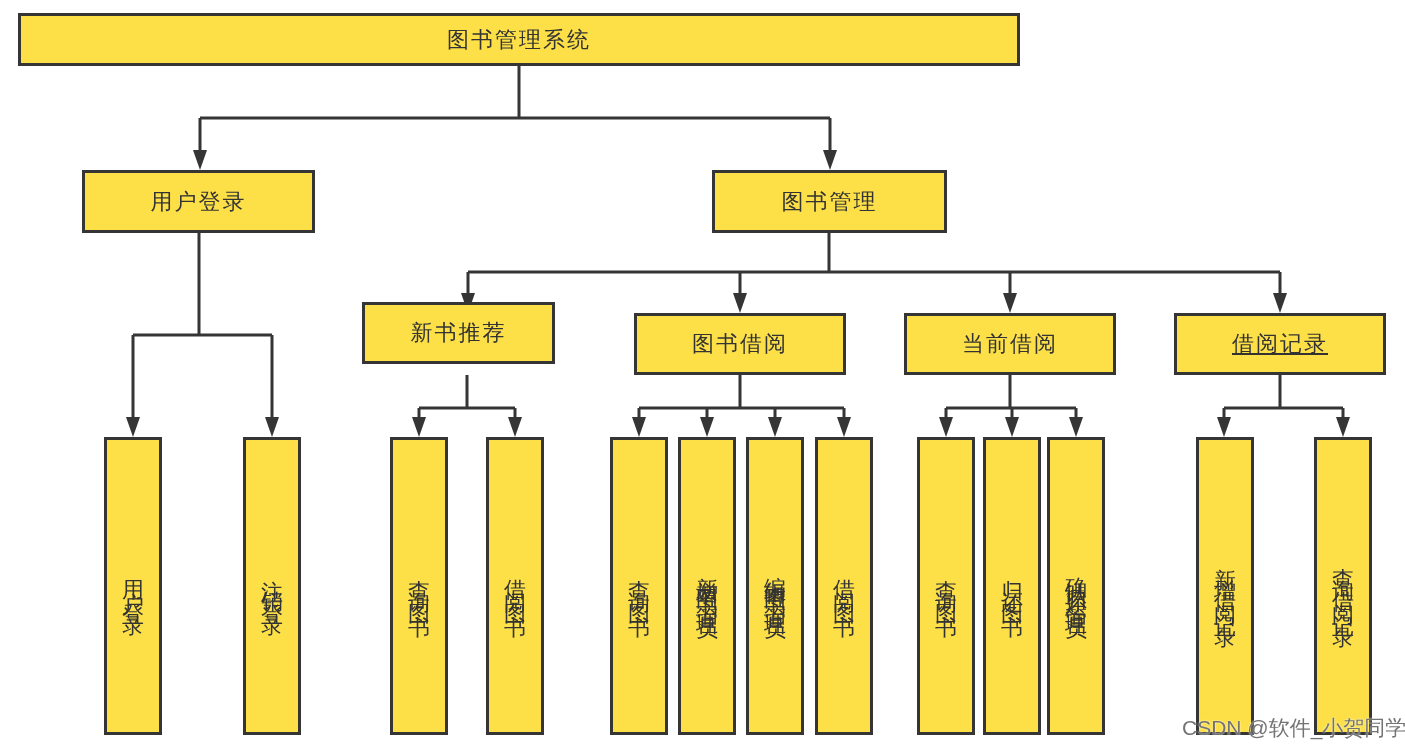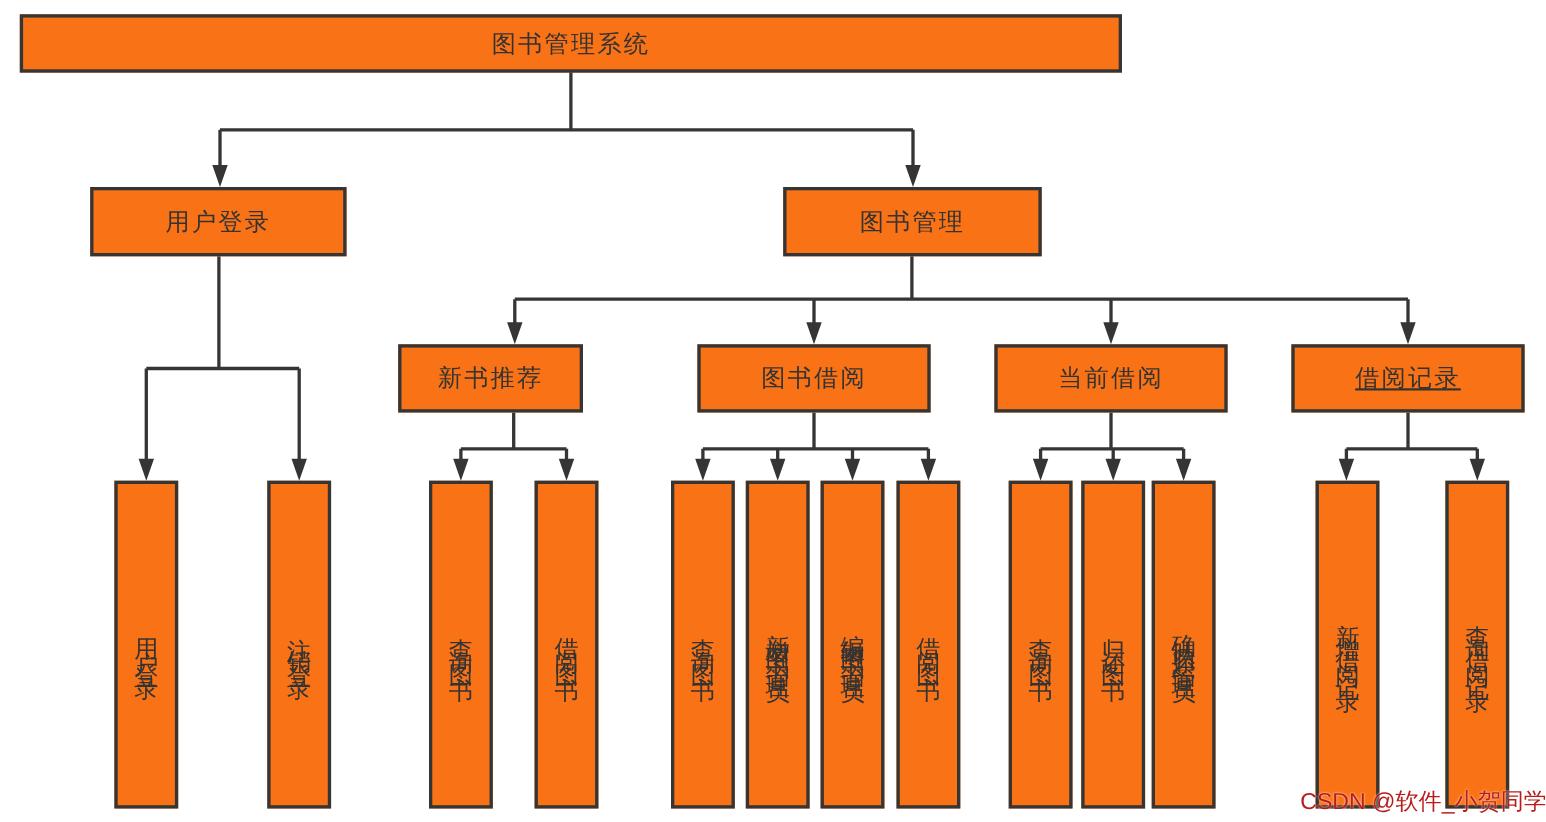--- a/index.html
+++ b/index.html
@@ -6,21 +6,21 @@
   .stage{
     position:relative;
     width:1405px;height:747px;
     background:#ffffff;
     font-family:"Liberation Sans", sans-serif;
     overflow:hidden;
   }
   .lines{position:absolute;left:0;top:0;z-index:1;}
   .box{
     position:absolute;
-    background:#f97316;
+    background:#fde047;
     border:3px solid #353535;
     box-sizing:border-box;
     display:flex;
     align-items:center;
     justify-content:center;
     color:#333333;
     z-index:2;
   }
   .hlabel{
     font-size:22px;
@@ -35,21 +35,21 @@
     line-height:1;
   }
   .leaf.long .vlabel{
     letter-spacing:6px;
   }
   .watermark{
     position:absolute;
     left:1182px;top:714px;
     z-index:3;
     font-size:21px;
-    color:#b91c1c;
+    color:#737373;
     text-shadow:0 0 2px #ffffff;
     white-space:nowrap;
   }
 </style>
 </head>
 <body>
 
 <div class="stage">
 
   <svg class="lines" width="1405" height="747" viewBox="0 0 1405 747">
@@ -96,21 +96,21 @@
     <span class="hlabel">图书管理系统</span>
   </div>
 
   <div class="box" style="left:82px;top:170px;width:233px;height:63px;">
     <span class="hlabel">用户登录</span>
   </div>
   <div class="box" style="left:712px;top:170px;width:235px;height:63px;text-align:right;">
     <span class="hlabel">图书管理</span>
   </div>
 
-  <div class="box" style="left:362px;top:313px;width:168px;height:62px;">
+  <div class="box" style="left:362px;top:302px;width:193px;height:62px;">
     <span class="hlabel">新书推荐</span>
   </div>
   <div class="box" style="left:904px;top:313px;width:212px;height:62px;">
     <span class="hlabel">当前借阅</span>
   </div>
   <div class="box" style="left:634px;top:313px;width:212px;height:62px;">
     <span class="hlabel">图书借阅</span>
   </div>
   <div class="box" style="left:1174px;top:313px;width:212px;height:62px;text-decoration:underline;">
     <span class="hlabel">借阅记录</span>

